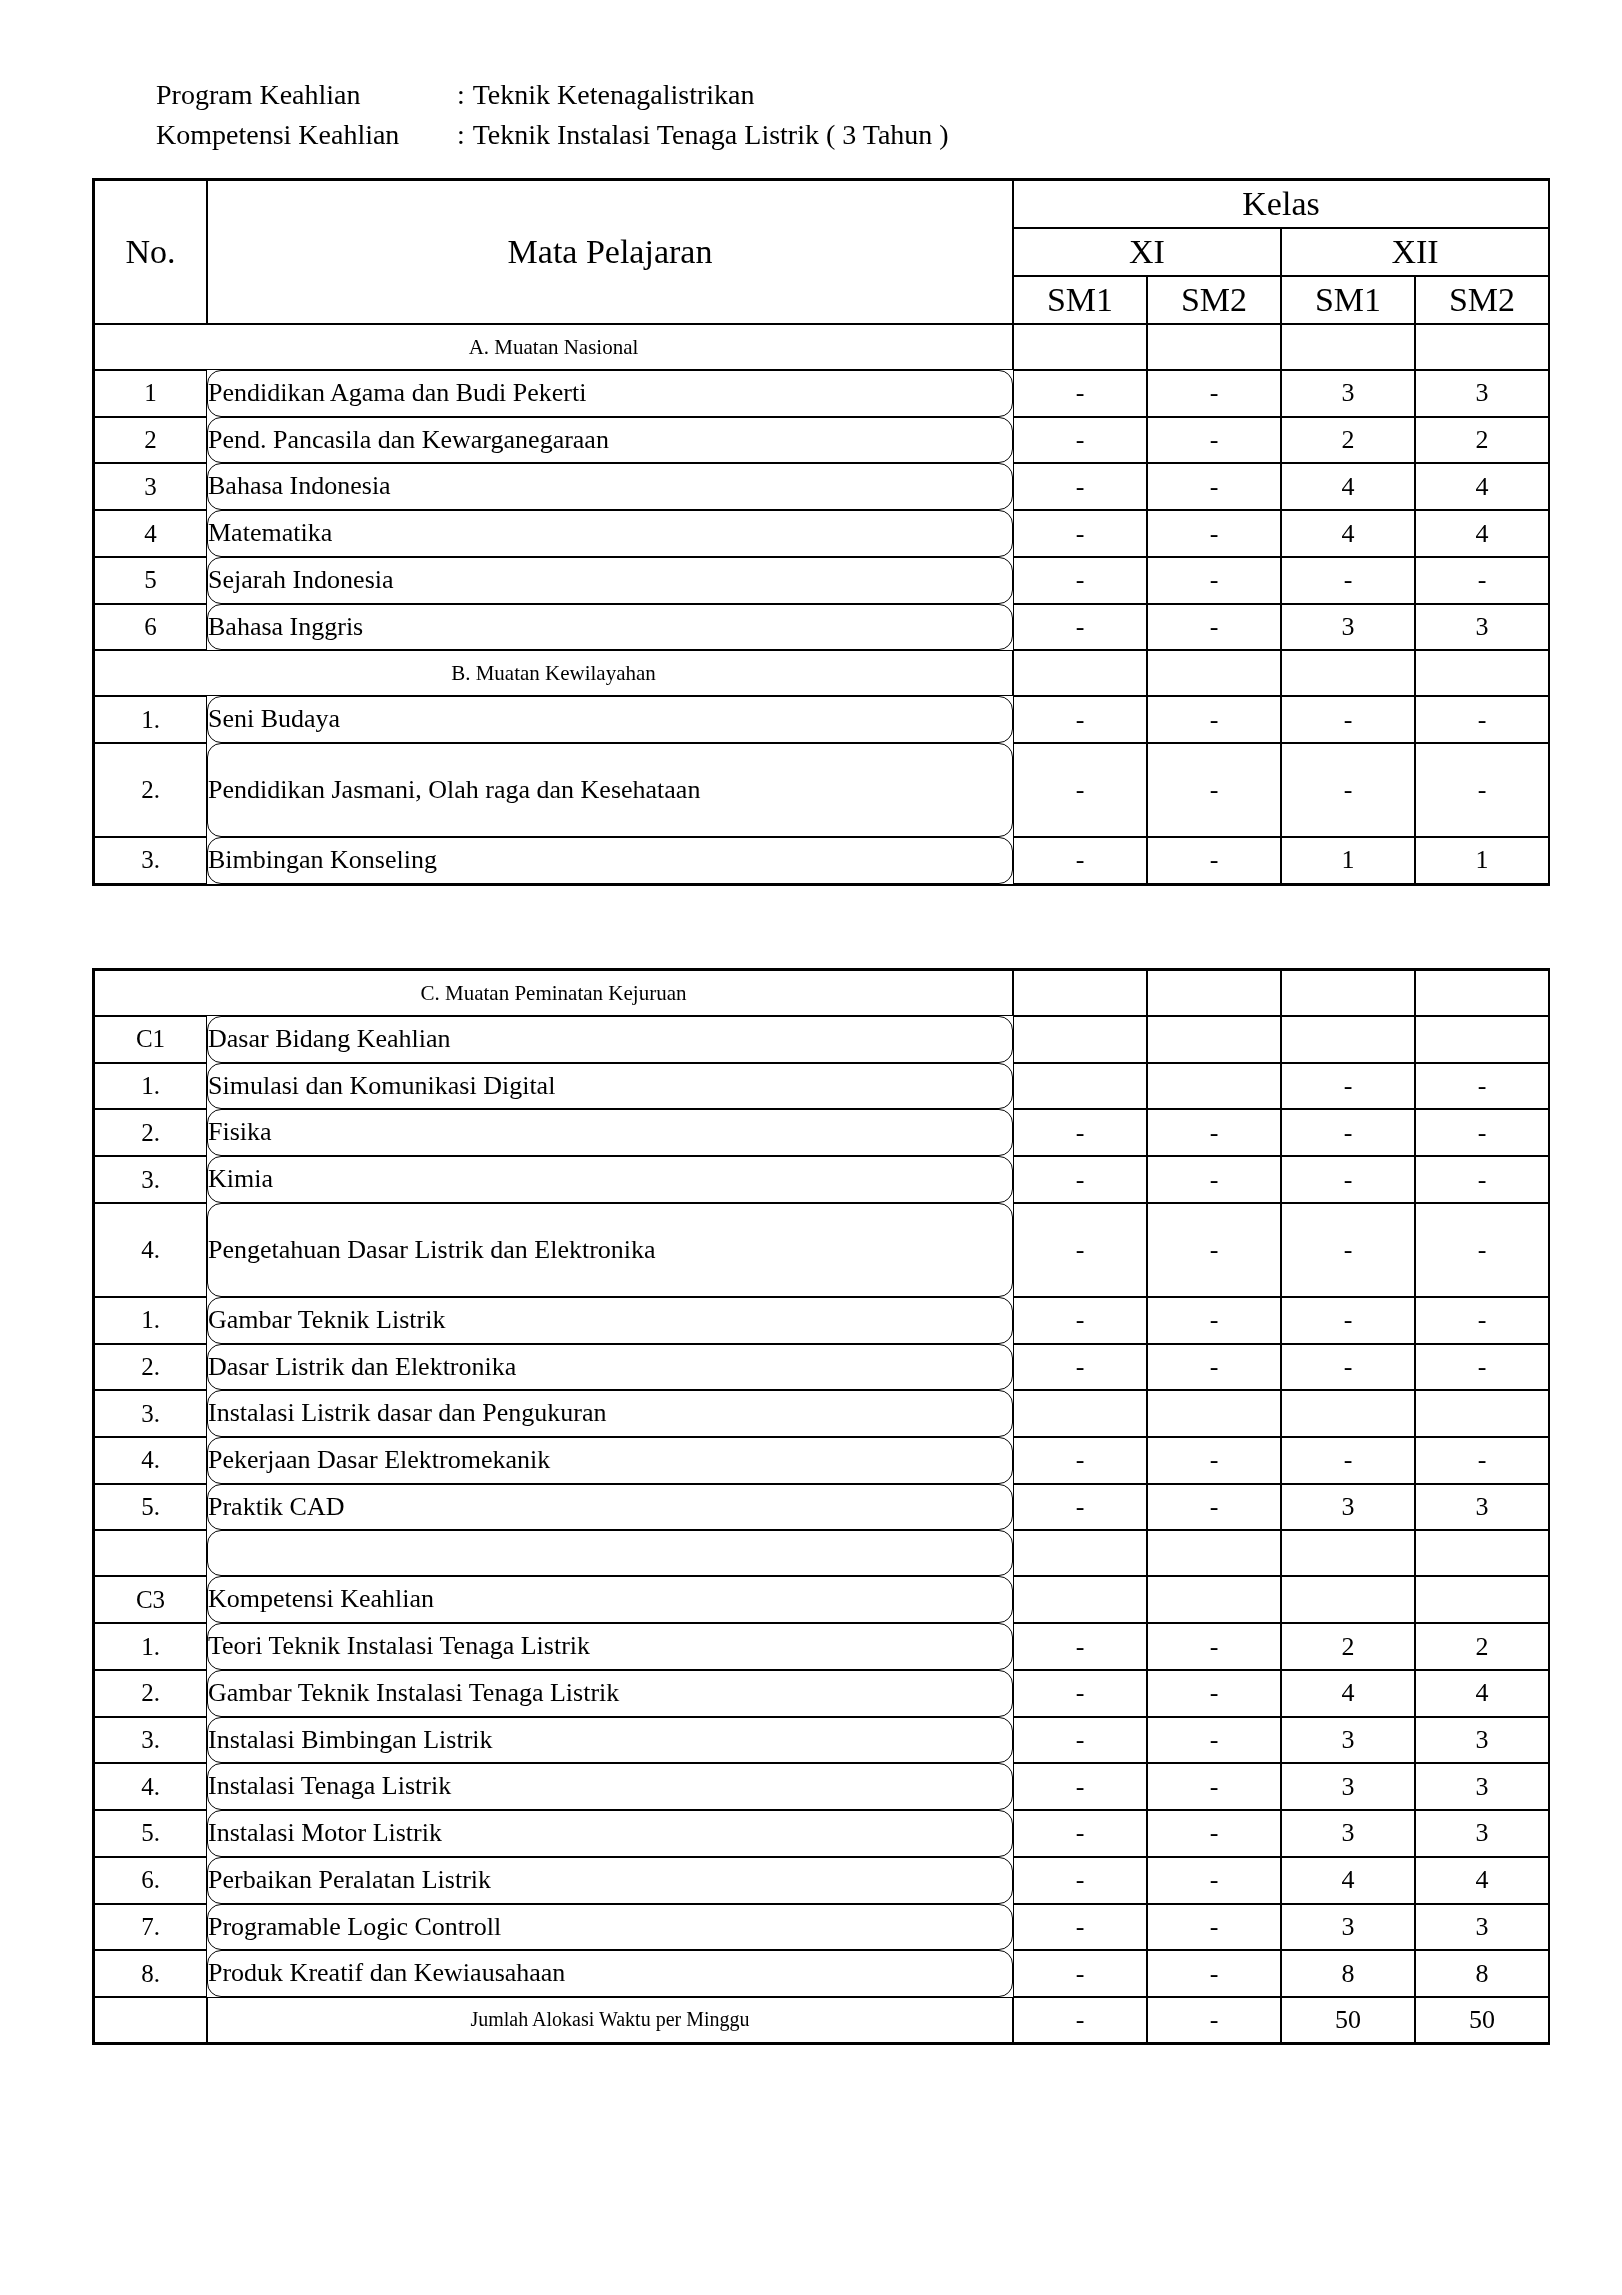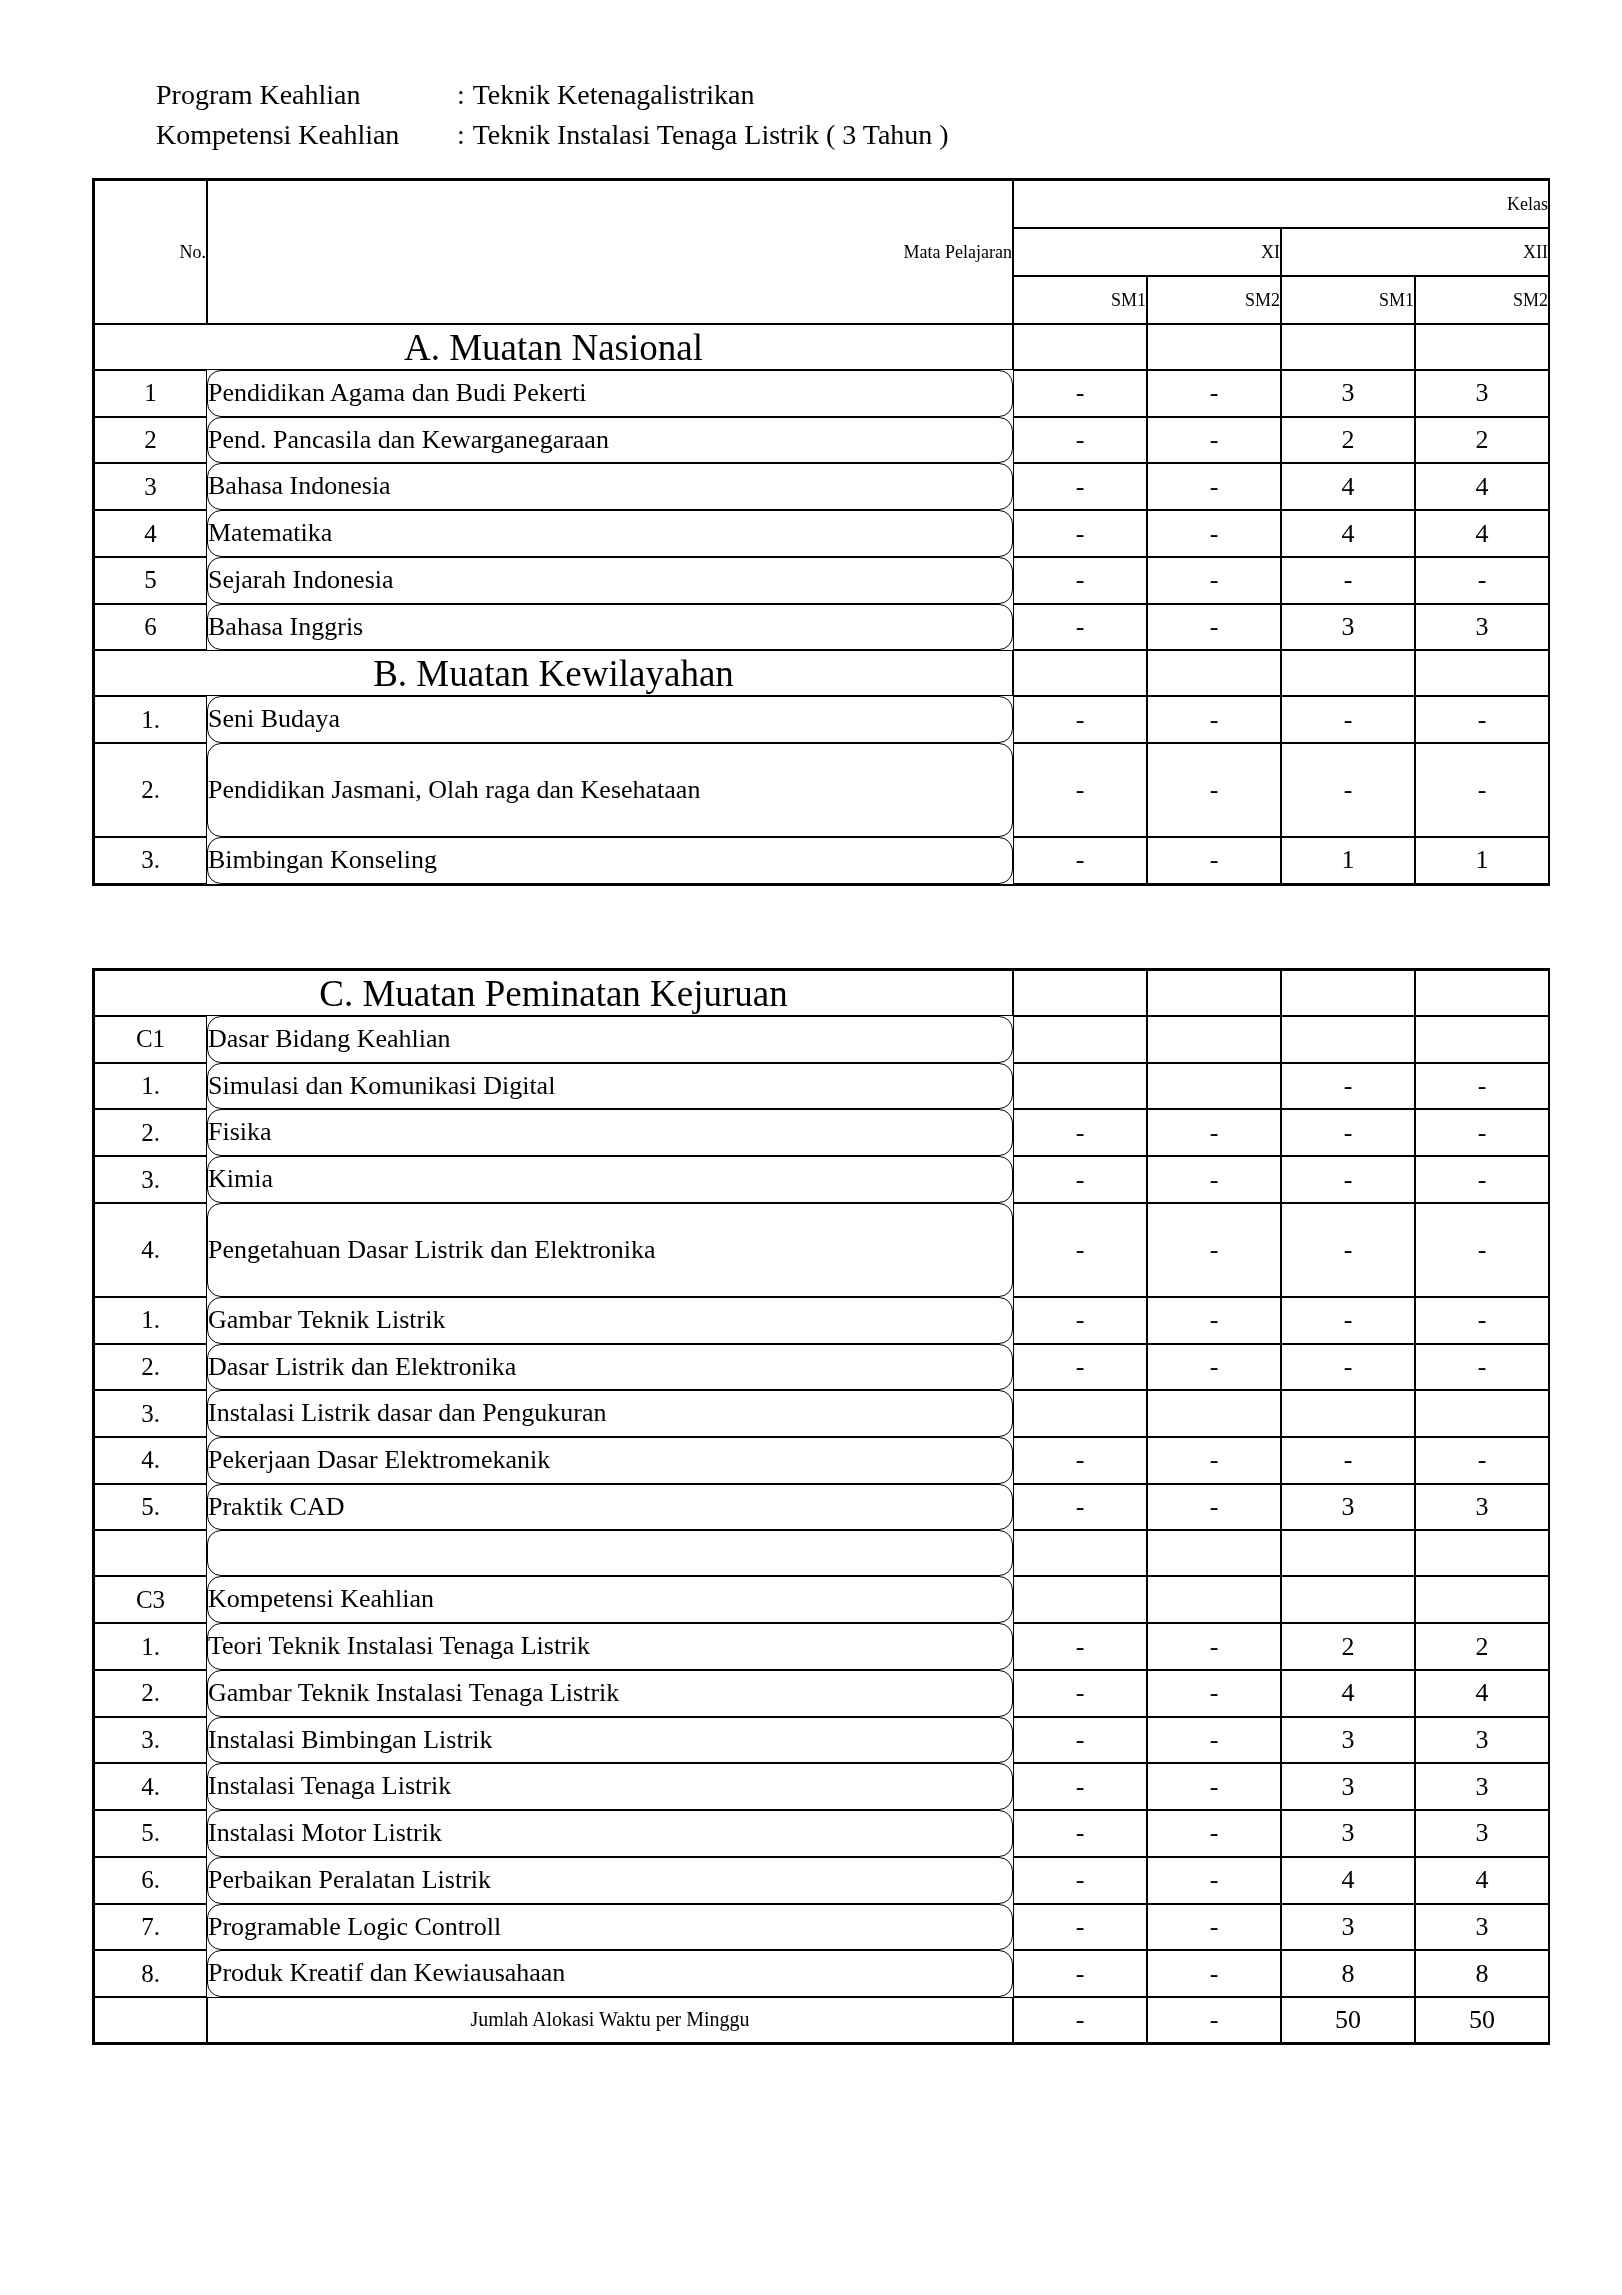--- a/index.html
+++ b/index.html
@@ -79,22 +79,22 @@
   .tbl {
     border-left: 2.6px double #000;
     border-right: 1.3px solid #000;
     border-top: 2.6px double #000;
     border-bottom: 2.6px double #000;
     box-sizing: border-box;
   }
 
   
   .hd {
-    text-align: right;
-    font-size: 18px;
+    text-align: center;
+    font-size: 34px;
   }
   .hd-no     { height: 137px; }
   .hd-kelas  { height: 46px; }
   .hd-level  { height: 46px; }
   .hd-sem    { height: 46px; }
 
   
   .r-no {
     text-align: center;
     font-size: 25px;
@@ -113,21 +113,21 @@
   }
   .r-val {
     text-align: center;
     font-size: 26px;
   }
   .bold { font-weight: bold; }
 
   .sect {
     text-align: center;
     font-weight: bold;
-    font-size: 37px;
+    font-size: 21px;
     padding: 6.5px 0;
     height: 48px;
   }
 
   .row-1 td { height: 44px; }
   .row-2 td { height: 92px; }
   .row-blank td { height: 44px; }
 
   .jumlah {
     text-align: center;

